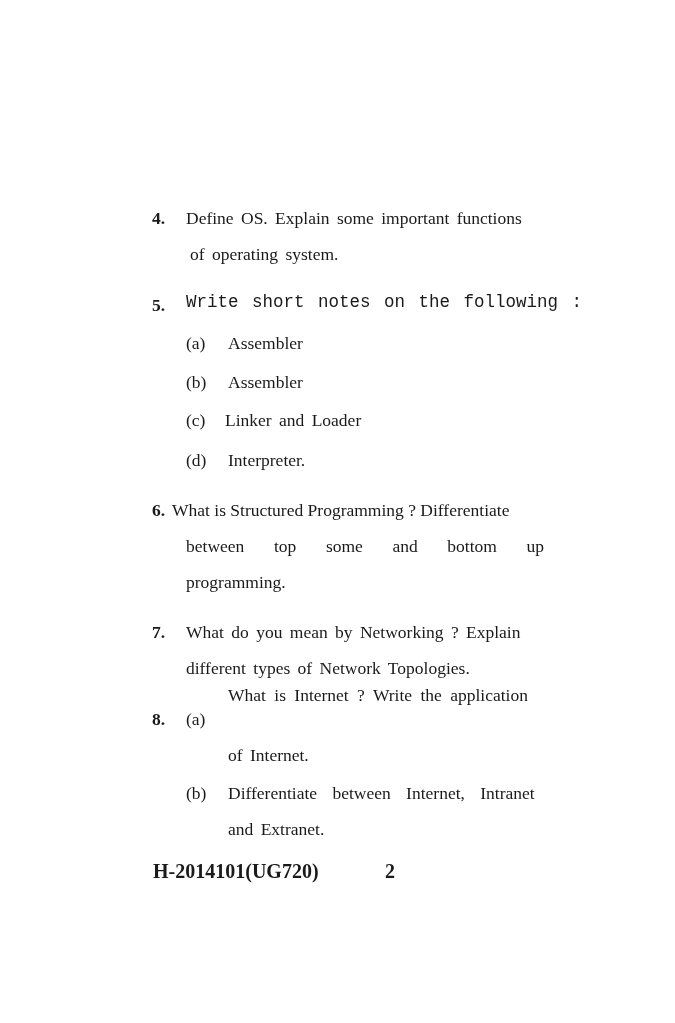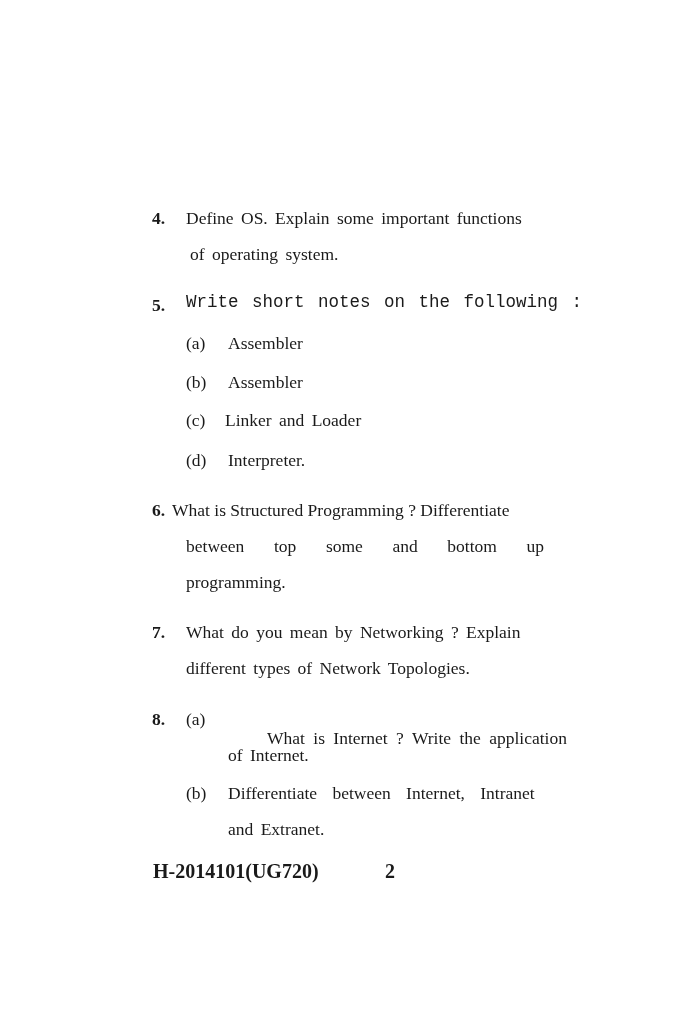--- a/index.html
+++ b/index.html
@@ -39,20 +39,20 @@
   <span>up</span>
 </div>
 <span class="ln" style="left:186px;top:572px;font-family:Liberation Serif, serif;">programming.</span>
 
 <span class="num" style="left:152px;top:622px;">7.</span>
 <span class="ln" style="left:186px;top:622px;word-spacing:3px;">What do you mean by Networking ? Explain</span>
 <span class="ln" style="left:186px;top:658px;word-spacing:3px;text-align:right;">different types of Network Topologies.</span>
 
 <span class="num" style="left:152px;top:709px;">8.</span>
 <span class="ln" style="left:186px;top:709px;">(a)</span>
-<span class="ln" style="left:228px;top:728px;word-spacing:4px;margin-left:39px;">What is Internet ? Write the application</span>
+<span class="ln" style="left:228px;top:685px;word-spacing:4px;">What is Internet ? Write the application</span>
 <span class="ln" style="left:228px;top:745px;word-spacing:3px;">of Internet.</span>
 <span class="ln" style="left:186px;top:783px;">(b)</span>
 <span class="ln" style="left:228px;top:783px;word-spacing:11px;">Differentiate between Internet, Intranet</span>
 <span class="ln" style="left:228px;top:819px;word-spacing:3px;">and Extranet.</span>
 
 <span class="footer" style="left:153px;top:860px;">H-2014101(UG720)</span>
 <span class="footer" style="left:385px;top:860px;">2</span>
 
 </body></html>

